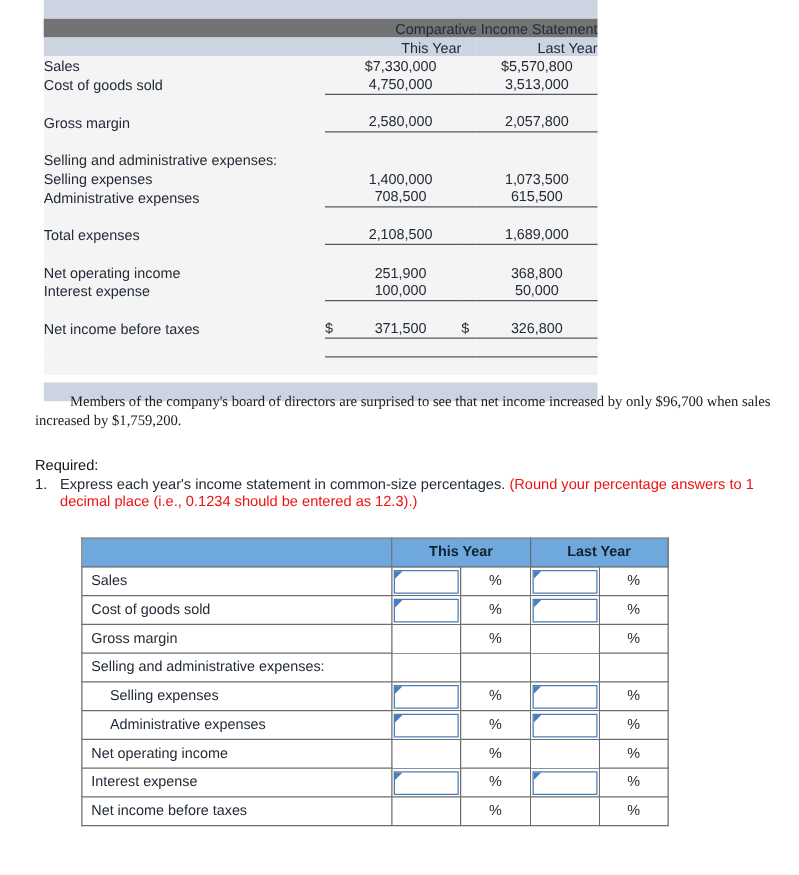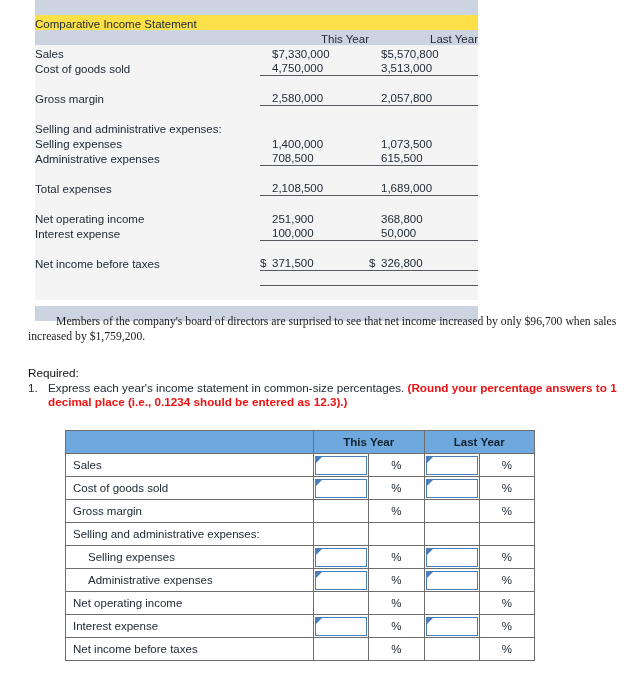--- a/index.html
+++ b/index.html
@@ -35,38 +35,38 @@
     height: 15px;
     vertical-align: bottom;
     white-space: nowrap;
   }
   td.lbl {
     padding-left: 8px;
     text-align: left;
   }
   td.lbl.ind { padding-left: 22px; }
   td.num {
-    text-align: left;
+    text-align: center;
     padding-right: 6px;
     width: 97px;
   }
   td.num.last { padding-right: 4px; }
   td.cur {
     text-align: left;
     width: 12px;
     padding-left: 6px;
   }
 
   tr.band-top td { background: #ccd4e1; height: 16px; }
   tr.shade td { background: #f4f4f5; }
   tr.plain td { background: #ffffff; }
 
   tr.titlerow td {
-    background: #fde047;
-    text-align: left;
+    background: #737373;
+    text-align: right;
     height: 17px;
     vertical-align: middle;
   }
   tr.hdrrow td {
     background: #ccd4e1;
     height: 16px;
     vertical-align: bottom;
   }
   tr.hdrrow td.num, tr.hdrrow td.cur { text-align: center; }
   tr.hdrrow td.num { padding-right: 6px; text-align: right; }
@@ -108,21 +108,21 @@
   }
   #req-item .numlab {
     position: absolute;
     left: 0;
     top: 0;
   }
   #req-item .reqbody {
     display: block;
     padding-left: 20px;
   }
-  .redbold { color: #ee1111; font-weight: bold; }
+  .redbold { color: #ee1111; font-weight: normal; }
 
   
   #answer-table {
     position: absolute;
     left: 65px;
     top: 430px;
     width: 470px;
     border-collapse: collapse;
     font-size: 11.5px;
     table-layout: fixed;

